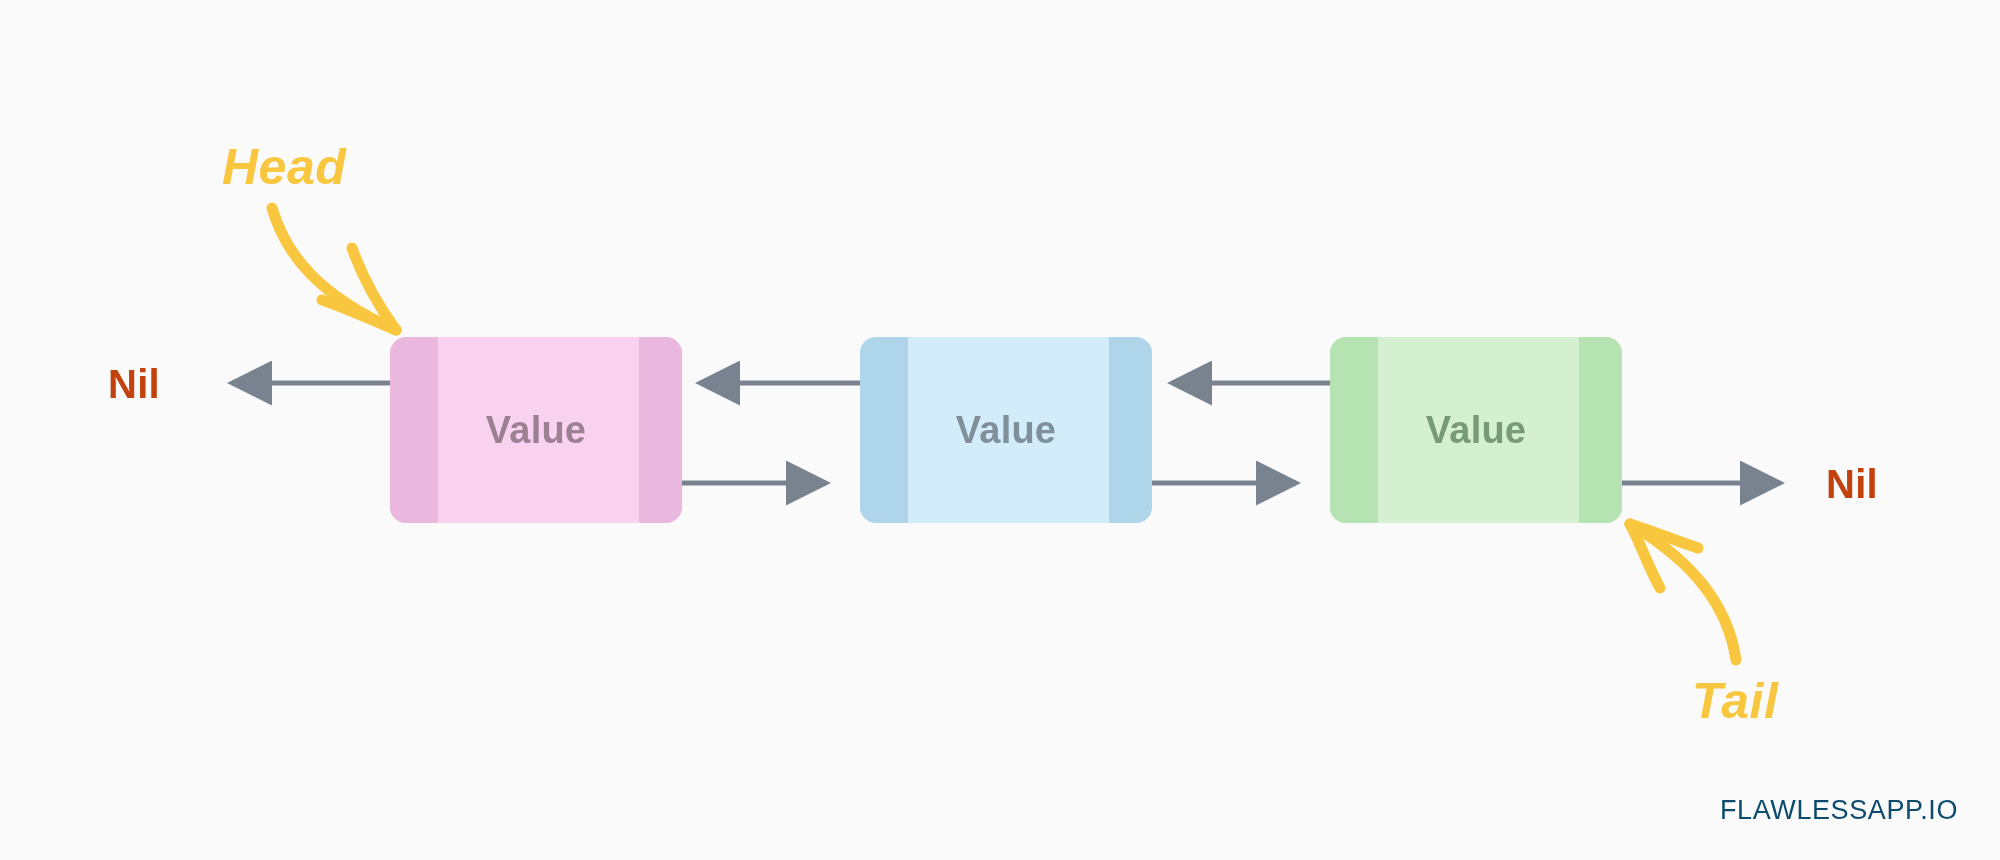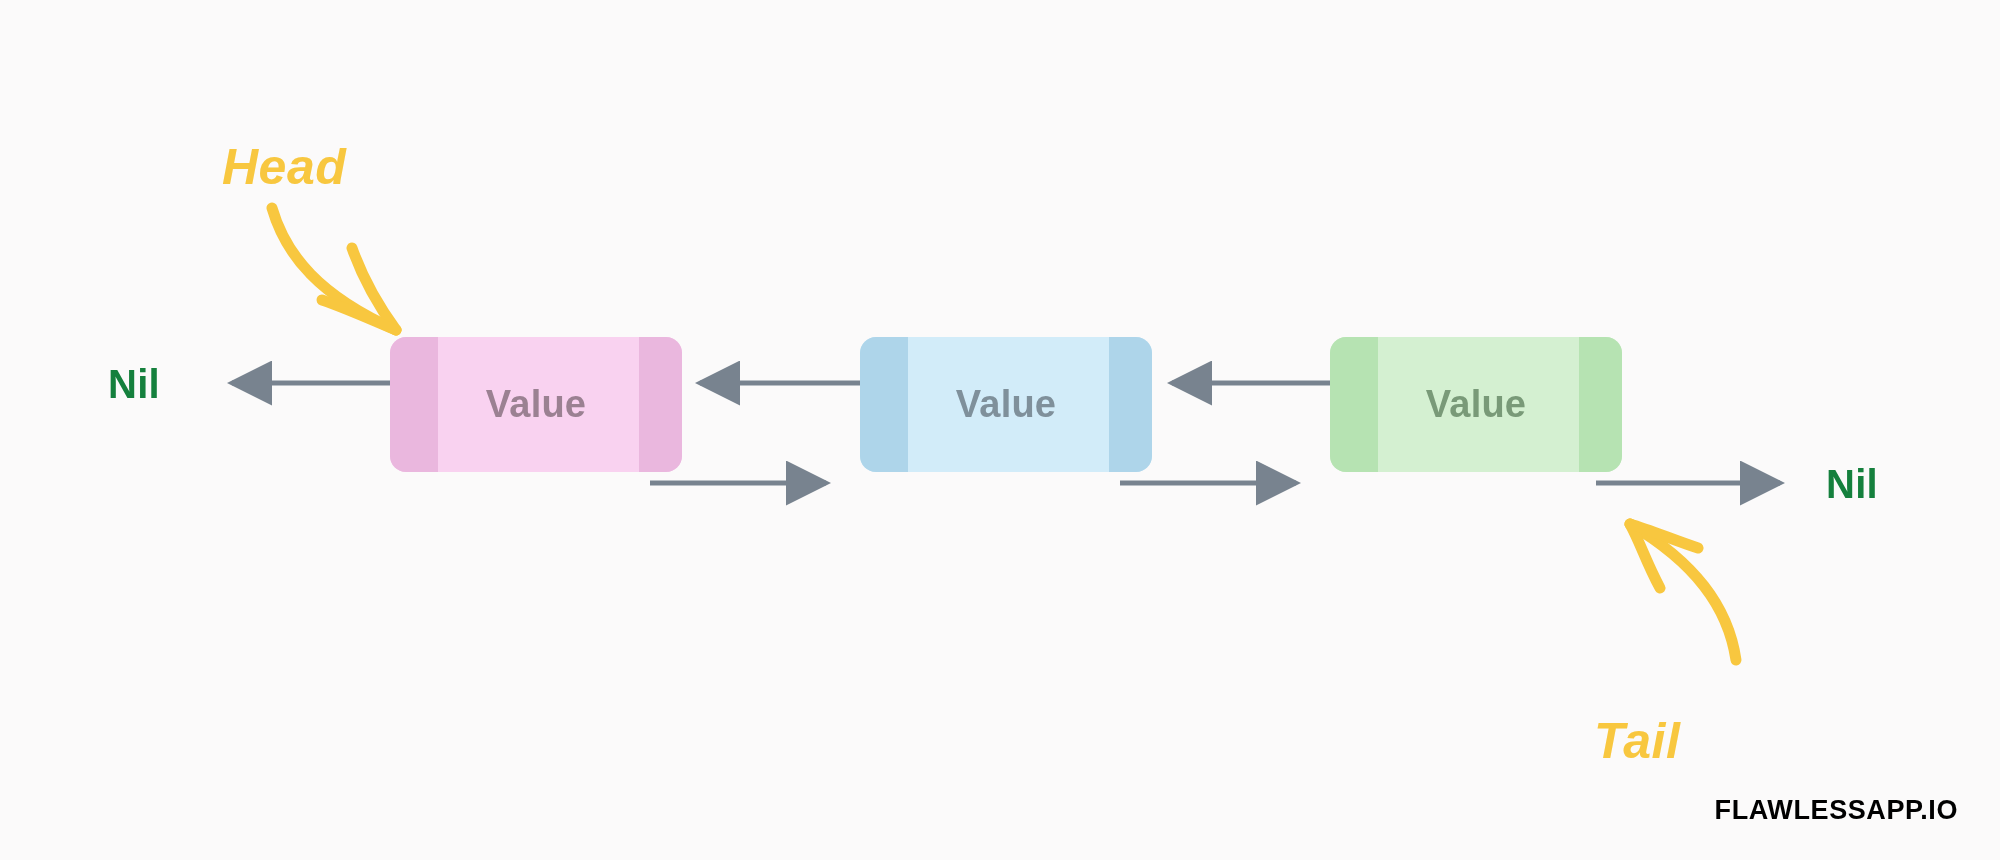--- a/index.html
+++ b/index.html
@@ -15,21 +15,21 @@
     background: #fbfafa;
     overflow: hidden;
     font-family: "Liberation Sans", sans-serif;
   }
 
   
   .node {
     position: absolute;
     top: 337px;
     width: 292px;
-    height: 135px;
+    height: 186px;
     border-radius: 16px;
     overflow: hidden;
     display: flex;
     align-items: center;
     justify-content: center;
   }
   .node .band {
     position: absolute;
     top: 0;
     height: 100%;
@@ -54,21 +54,21 @@
 
   #node-3 { left: 1330px; background: #d4f0d1; }
   #node-3 .band { background: #b6e3b2; }
   #node-3 .node-label { color: #799a78; }
 
   
   .nil-label {
     position: absolute;
     font-size: 40px;
     font-weight: 700;
-    color: #15803d;
+    color: #c2410c;
     letter-spacing: 0.3px;
   }
   #nil-left  { left: 108px;  top: 362px; }
   #nil-right { left: 1826px; top: 462px; }
 
   
   #arrow-layer {
     position: absolute;
     left: 0; top: 0;
     width: 2000px;
@@ -78,30 +78,30 @@
   
   .annotation-label {
     position: absolute;
     font-size: 50px;
     font-weight: 700;
     font-style: italic;
     color: #f8c73f;
     letter-spacing: 0.5px;
   }
   #head-label { left: 222px;  top: 138px; }
-  #tail-label { left: 1594px; top: 672px; margin-top: 40px; }
+  #tail-label { left: 1692px; top: 672px; }
 
   
   #watermark {
     position: absolute;
     right: 42px;
     bottom: 34px;
     font-size: 27px;
-    font-weight: 700;
-    color: #000000;
+    font-weight: 400;
+    color: #0c4a6e;
     letter-spacing: 0.6px;
   }
 </style>
 </head>
 <body>
 
 <div id="canvas">
 
   <svg id="arrow-layer" viewBox="0 0 2000 860" xmlns="http://www.w3.org/2000/svg">
     <defs>

